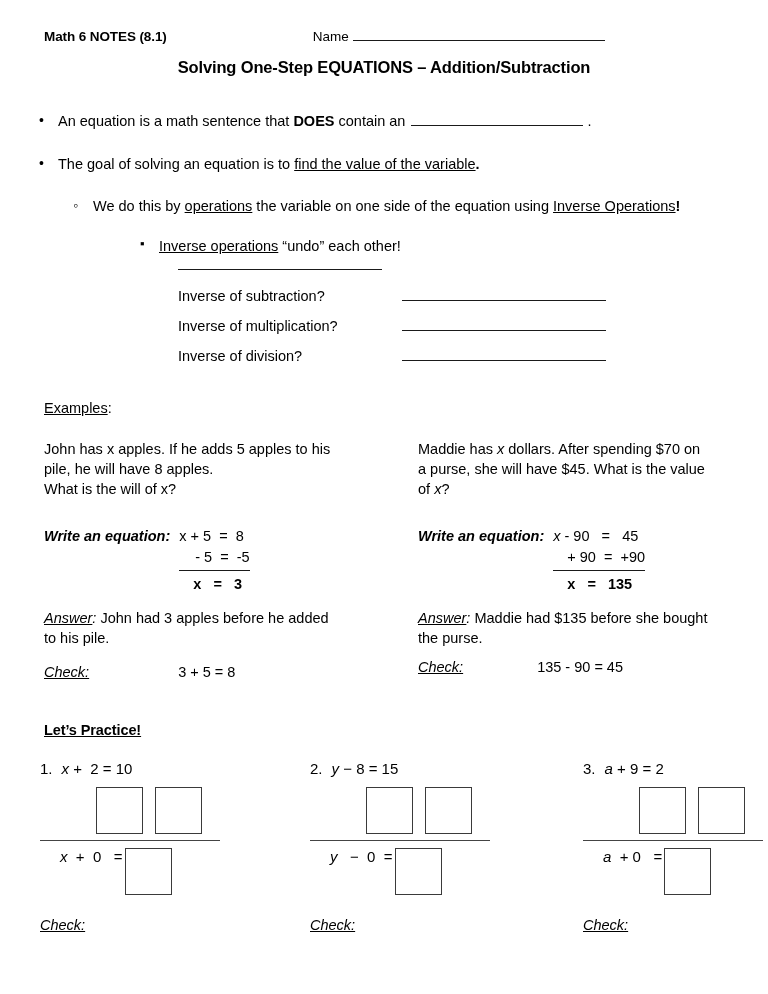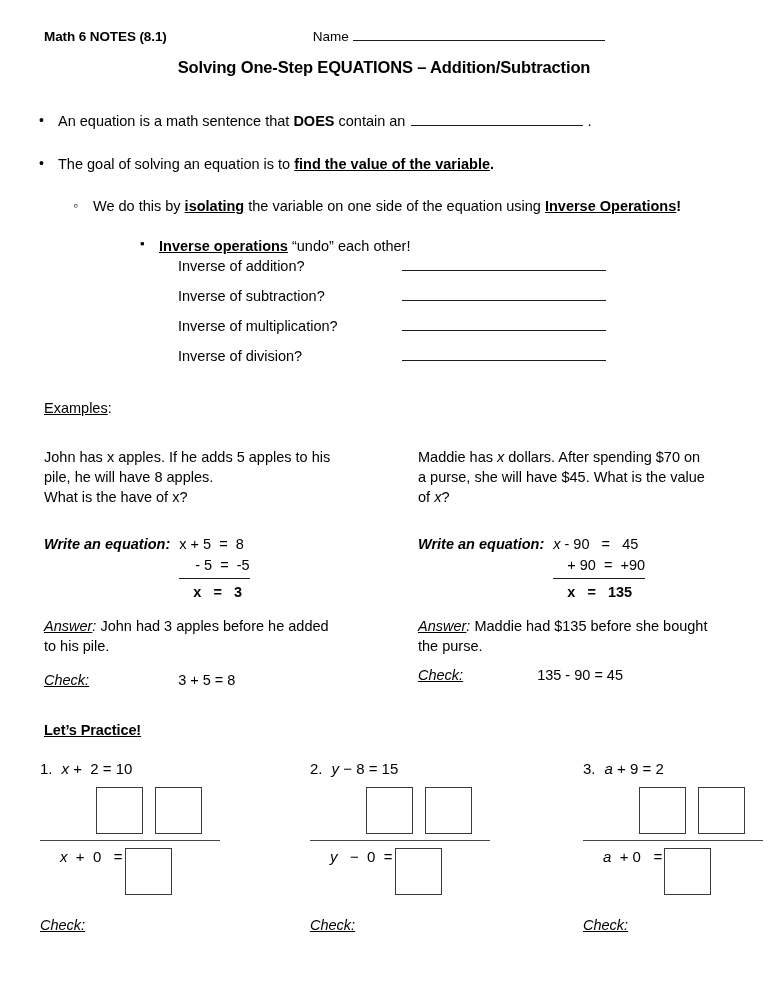--- a/index.html
+++ b/index.html
@@ -105,21 +105,21 @@
     line-height: 1.35;
   }
   .b3::before {
     content: "\25AA";
     position: absolute;
     left: 3px;
     top: -2px;
     font-size: 13px;
   }
   .bold { font-weight: bold; }
-  .bold-u { font-weight: bold; text-decoration: underline; }
+  .bold-u { font-weight: normal; text-decoration: underline; }
   .inline-blank {
     display: inline-block;
     width: 172px;
     border-bottom: 1.6px solid #1a1a1a;
     height: 11px;
     margin: 0 4px 0 2px;
   }
 
   
   .inverse-list {
@@ -146,21 +146,21 @@
 
   
   .examples-label {
     position: absolute;
     left: 44px;
     top: 400px;
     font-size: 14.5px;
   }
   .examples-label .u { text-decoration: underline; }
 
-  .ex-col { position: absolute; top: 440px; font-size: 14.5px; line-height: 1.37; margin-top: 8px; }
+  .ex-col { position: absolute; top: 440px; font-size: 14.5px; line-height: 1.37; }
   .ex-left  { left: 44px;  width: 342px; }
   .ex-right { left: 418px; width: 340px; }
 
   .ex-story { margin: 0 0 26px 0; }
   .ital { font-style: italic; }
 
   .eq-line {
     display: flex;
     align-items: baseline;
   }
@@ -281,31 +281,30 @@
 
     <div class="b1">
       <span>An equation is a math sentence that </span><span class="bold">DOES</span><span> contain an </span><span class="inline-blank"></span><span>.</span>
     </div>
 
     <div class="b1">
       <span>The goal of solving an equation is to </span><span class="bold-u">find the value of the variable</span><span class="bold">.</span>
     </div>
 
     <div class="b2">
-      <span>We do this by </span><span class="bold-u">isolating</span><span> the variable on one side of the equation using </span><span class="bold-u">Inverse Operations</span><span class="bold">!</span>
+      <span>We do this by </span><span class="bold-u">operations</span><span> the variable on one side of the equation using </span><span class="bold-u">Inverse Operations</span><span class="bold">!</span>
     </div>
 
     <div class="b3">
       <span class="bold-u">Inverse operations</span><span> “undo” each other!</span>
     </div>
   </div>
 
   <div class="inverse-list">
     <div class="inv-row">
-      <span class="inv-label">Inverse of addition?</span>
       <span class="inv-blank"></span>
     </div>
     <div class="inv-row">
       <span class="inv-label">Inverse of subtraction?</span>
       <span class="inv-blank"></span>
     </div>
     <div class="inv-row">
       <span class="inv-label">Inverse of multiplication?</span>
       <span class="inv-blank"></span>
     </div>
@@ -314,21 +313,21 @@
       <span class="inv-blank"></span>
     </div>
   </div>
 
   <div class="examples-label"><span class="u">Examples</span><span>:</span></div>
 
   <div class="ex-col ex-left">
     <div class="ex-story">
       <div>John has x apples.  If he adds 5 apples to his</div>
       <div>pile, he will have 8 apples.</div>
-      <div>What is the have of x?</div>
+      <div>What is the will of x?</div>
     </div>
 
     <div class="eq-line">
       <span class="eq-head"><span>Write an equation</span><span class="colon">:</span></span>
       <span class="eq-stack" style="margin-left:9px;">
         <div class="eq-row">x + 5  =  8</div>
         <div class="eq-row" style="padding-left:16px;">- 5  =  -5</div>
         <div class="eq-rule"></div>
         <div class="eq-result" style="padding-left:14px;">x   =   3</div>
       </span>

